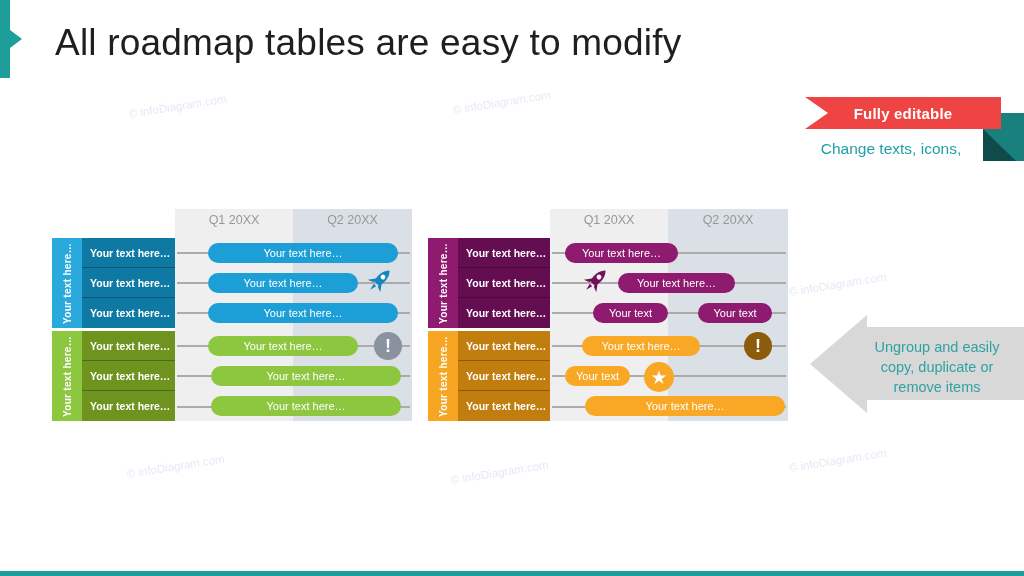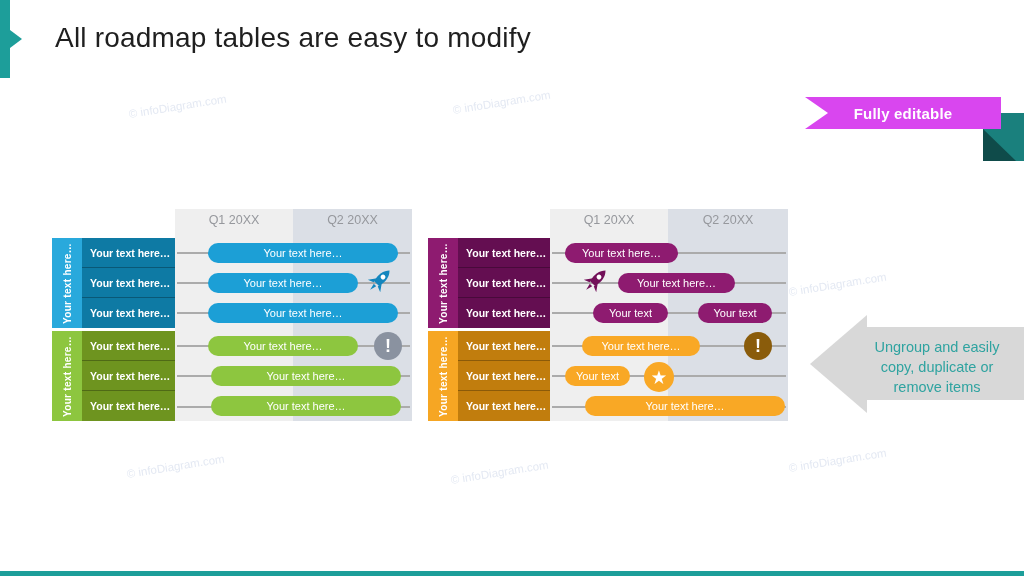--- a/index.html
+++ b/index.html
@@ -6,21 +6,21 @@
   #slide{position:relative;width:1024px;height:576px;background:#fff;overflow:hidden;
          font-family:"Liberation Sans",sans-serif;}
   .abs{position:absolute;}
 
   
   .edge-bar{left:0;top:0;width:10px;height:78px;background:#1D9E9A;z-index:6;}
   .edge-arrow{left:10px;top:30px;width:0;height:0;border-top:9px solid transparent;
               border-bottom:9px solid transparent;border-left:12px solid #1D9E9A;z-index:6;}
   .bottom-bar{left:0;bottom:0;width:1024px;height:5px;background:#1D9E9A;z-index:6;}
 
-  .title{left:55px;top:22px;font-size:28px;color:#1f1f1f;letter-spacing:.2px;z-index:5;}
+  .title{left:55px;top:22px;font-size:37px;color:#1f1f1f;letter-spacing:.2px;z-index:5;}
 
   .watermark{color:#E4E9F3;font-size:11.5px;transform:rotate(-9deg);transform-origin:left top;
              z-index:1;white-space:nowrap;}
 
   
   .colbg{top:209px;height:212px;z-index:2;}
   .q1{background:#EFEFEF;} .q2{background:#DBDFE6;}
   .colhead{top:213px;z-index:3;text-align:center;font-size:12.5px;color:#96989D;}
   .rowline{height:2px;background:#ABABAB;z-index:3;}
 
@@ -34,21 +34,21 @@
   .pill{height:20px;border-radius:10px;z-index:4;display:flex;align-items:center;justify-content:center;
         color:#fff;font-size:11px;white-space:nowrap;}
   .badge{z-index:4;border-radius:50%;display:flex;align-items:center;justify-content:center;
          color:#fff;font-weight:bold;}
   .rocket{z-index:4;}
 
   
   .ribbon-dark{left:983px;top:113px;width:41px;height:48px;background:#1A807D;z-index:4;}
   .ribbon-fold{left:983px;top:129px;width:33px;height:32px;background:#0F4B4A;
                clip-path:polygon(0 0,100% 100%,0 100%);z-index:4;}
-  .ribbon-band{left:805px;top:97px;width:196px;height:32px;background:#d946ef;z-index:5;
+  .ribbon-band{left:805px;top:97px;width:196px;height:32px;background:#ef4444;z-index:5;
                clip-path:polygon(0 0,100% 0,100% 100%,0 100%,23px 50%);
                display:flex;align-items:center;justify-content:center;
                color:#fff;font-size:15px;font-weight:bold;letter-spacing:.2px;}
   .ribbon-desc{left:800px;top:137px;width:182px;text-align:center;color:#1F9FA8;
                font-size:15.5px;line-height:23px;z-index:5;}
 
   
   .arrow-body{left:867px;top:327px;width:157px;height:73px;background:#D8D8D8;z-index:5;}
   .arrow-head{left:810px;top:315px;width:0;height:0;border-top:49px solid transparent;
               border-bottom:49px solid transparent;border-right:57px solid #D8D8D8;z-index:5;}
@@ -160,20 +160,21 @@
   <div class="abs pill" style="left:582px;top:336px;width:118px;background:#F9A825;">Your text here…</div>
   <div class="abs badge" style="left:744px;top:332px;width:28px;height:28px;background:#8A5C0B;font-size:18px;">!</div>
   <div class="abs pill" style="left:565px;top:366px;width:65px;background:#F9A825;">Your text</div>
   <div class="abs badge" style="left:644px;top:362px;width:30px;height:30px;background:#F9A825;font-size:16px;">★</div>
   <div class="abs pill" style="left:585px;top:396px;width:200px;background:#F9A825;">Your text here…</div>
 
   <div class="abs ribbon-dark"></div>
   <div class="abs ribbon-fold"></div>
   <div class="abs ribbon-band">Fully editable</div>
   <div class="abs ribbon-desc">
+    <div>Change texts, icons,</div>
   </div>
 
   <div class="abs arrow-body"></div>
   <div class="abs arrow-head"></div>
   <div class="abs arrow-text">
     <div>Ungroup and easily</div>
     <div>copy, duplicate or</div>
     <div>remove items</div>
   </div>
 

